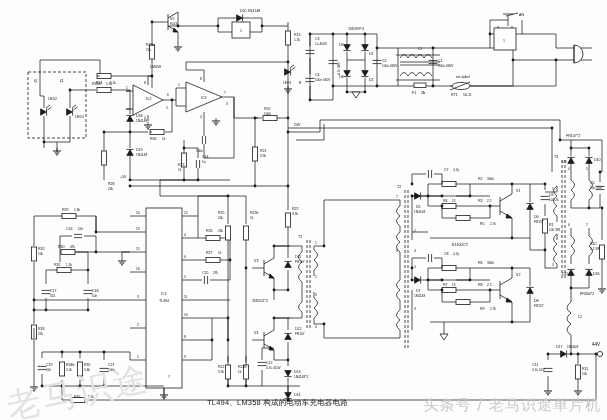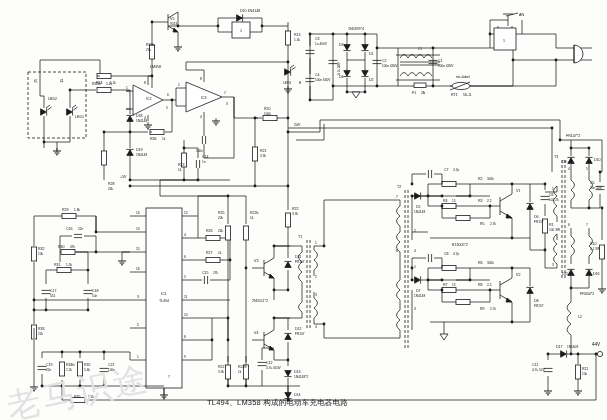--- a/index.html
+++ b/index.html
@@ -1010,14 +1010,15 @@
     <text class="lbl" x="532" y="366">C11</text>
     <text class="lbl2" x="532" y="371">4.7u 50V</text>
     <text class="lbl" x="582" y="370">R11</text>
     <text class="lbl2" x="582" y="375">10k</text>
     <text class="lbl big" x="592" y="346">44V</text>
   </g>
 </svg>
 
 <div class="wm2">老马识途</div>
 <div class="cap"><span>TL494、LM358 构成的电动车充电器电路</span></div>
+<div class="wm">头条号 / 老马识途单片机</div>
 
 </div>
 
 </body></html>

